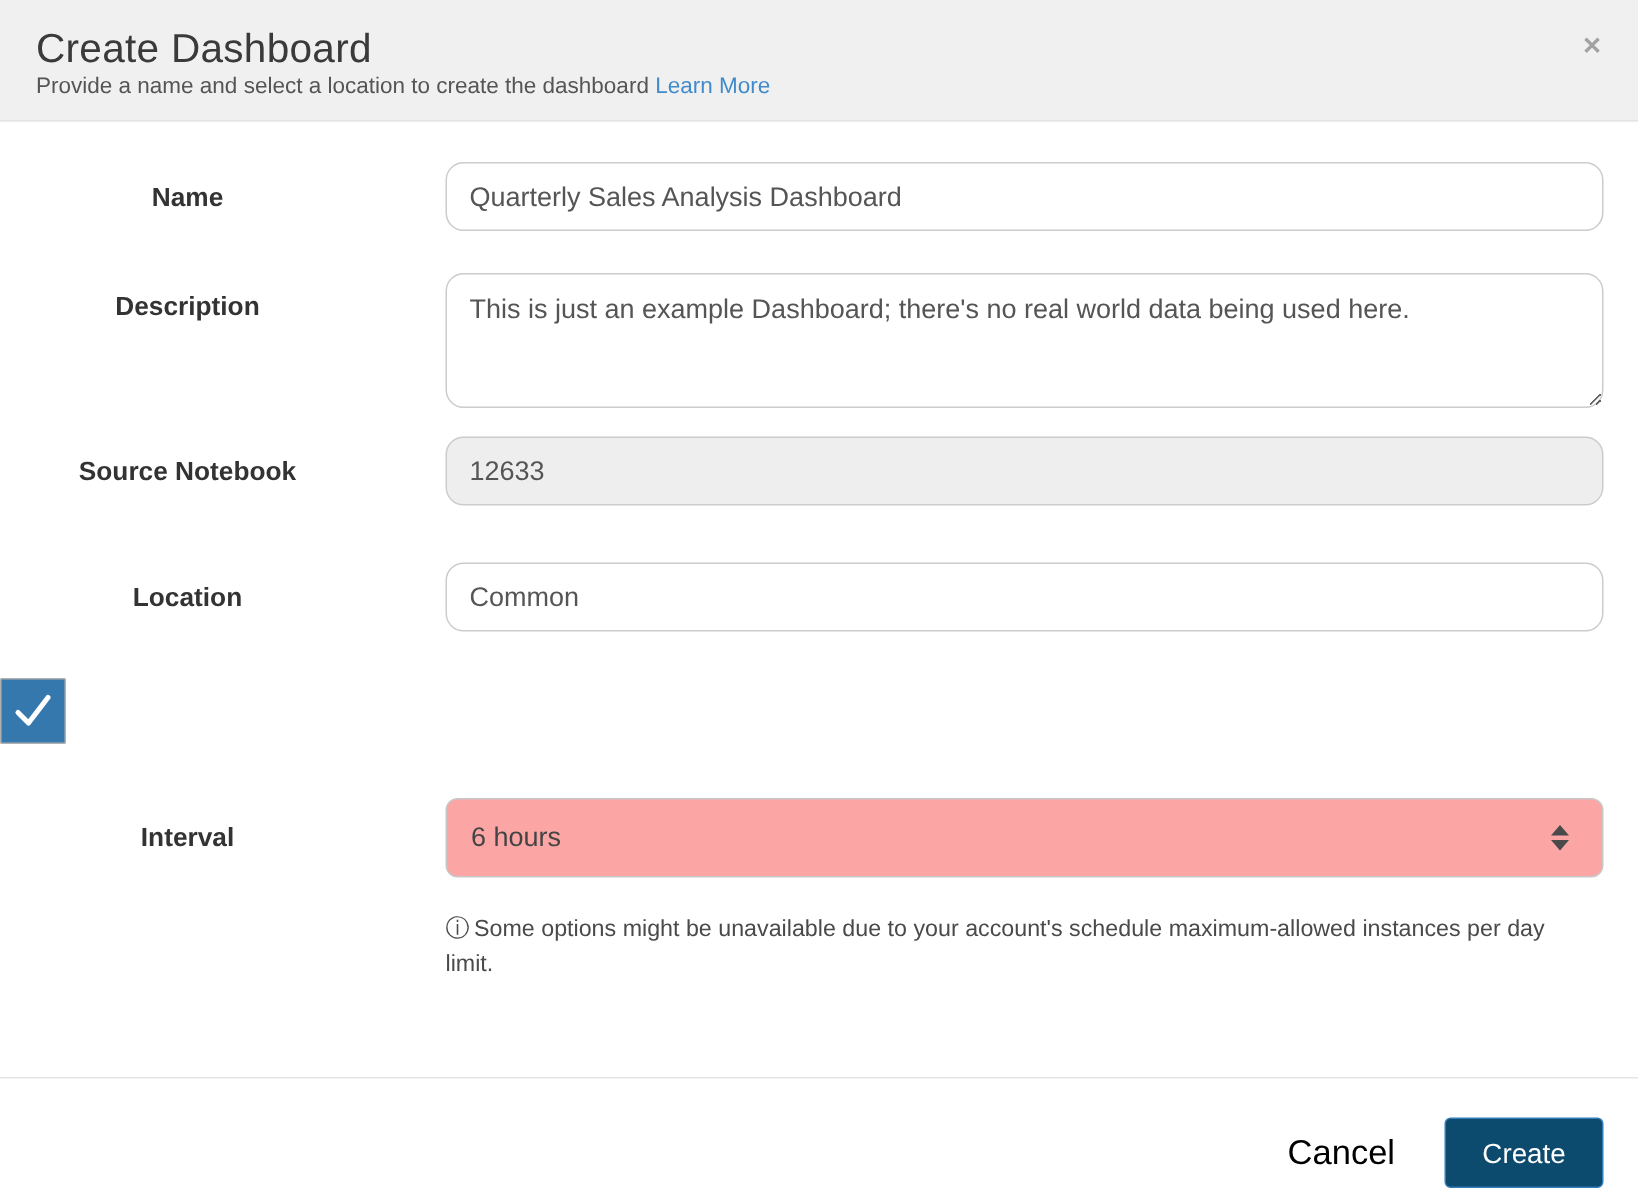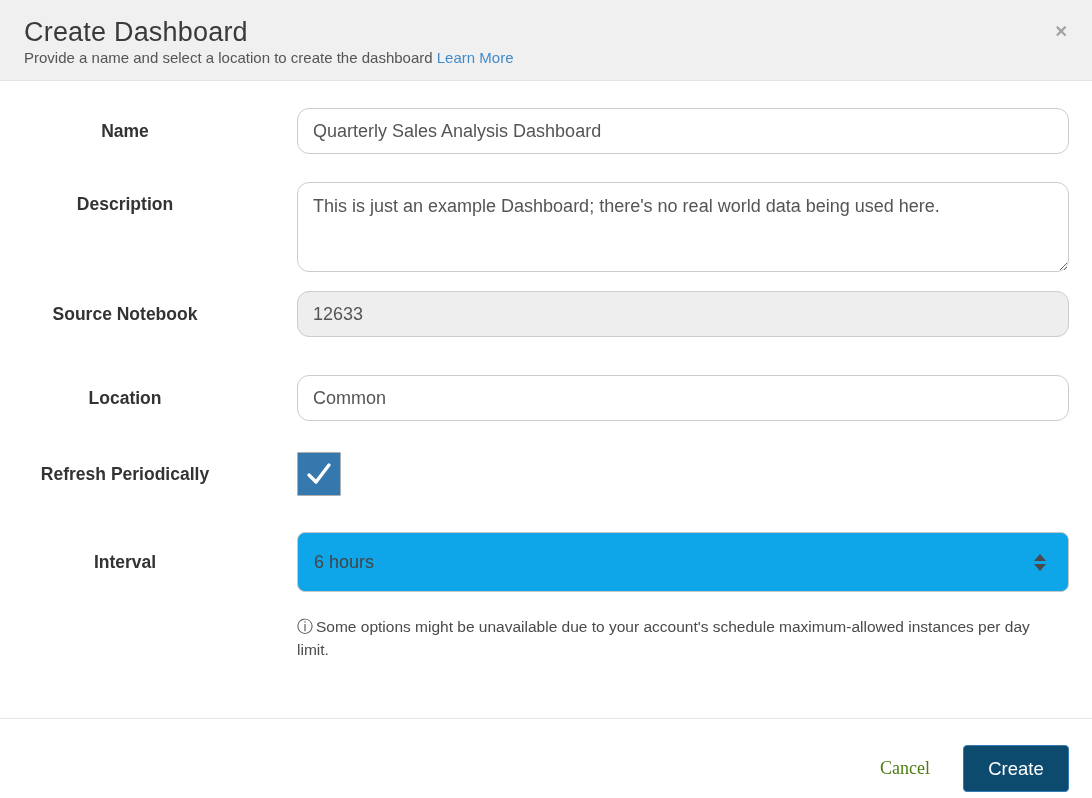--- a/index.html
+++ b/index.html
@@ -108,24 +108,24 @@
     border-radius: 1px;
     display: flex; align-items: center; justify-content: center;
     cursor: pointer;
   }
   .checkbox svg { display: none; }
   .checkbox.checked svg { display: block; }
 
   
   .select-box {
     width: 100%;
-    height: 60px;
+    height: 53px;
     border: 1px solid #c8c8c8;
     border-radius: 8px;
-    background: #0ea5e9;
+    background: #fca5a5;
     display: flex; align-items: center;
     padding: 4px 16px;
     font-size: 18px;
     color: #444444;
     cursor: pointer;
   }
   .select-value { flex: 1 1 auto; }
   .select-arrows {
     display: flex; flex-direction: column; align-items: center;
     gap: 3px;
@@ -160,23 +160,23 @@
     flex: 0 0 80px;
     border-top: 1px solid #e5e5e5;
     display: flex;
     justify-content: flex-end;
     align-items: flex-start;
     padding: 26px 23px 0 0;
   }
   .cancel-btn {
     background: transparent;
     border: none;
-    font-family: Liberation Serif, serif;
-    font-size: 18px;
-    color: #4d7c0f;
+    font-family: Liberation Sans, sans-serif;
+    font-size: 23px;
+    color: #000000;
     cursor: pointer;
     height: 47px;
     padding: 0 16px;
     margin-right: 17px;
   }
   .create-btn {
     background: #0c4a6e;
     border: 1px solid #337ab7;
     border-radius: 4px;
     font-family: "Liberation Sans", sans-serif;
@@ -217,21 +217,20 @@
       <div class="form-label">Source Notebook</div>
       <input class="text-input" type="text" disabled="" value="12633" style="">
     </div>
 
     <div class="form-row row-location">
       <div class="form-label">Location</div>
       <input class="text-input" type="text" value="Common" style="">
     </div>
 
     <div class="form-row row-refresh">
-      <div class="form-label">Refresh Periodically</div>
       <div>
         <div class="checkbox checked" id="refresh-checkbox">
           <svg width="28" height="24" viewBox="0 0 28 24">
             <polyline points="4,13 11,20 24,3" fill="none" stroke="#ffffff" stroke-width="3.4" stroke-linecap="round" stroke-linejoin="round"></polyline>
           </svg>
         </div>
       </div>
     </div>
 
     <div class="form-row row-interval">

